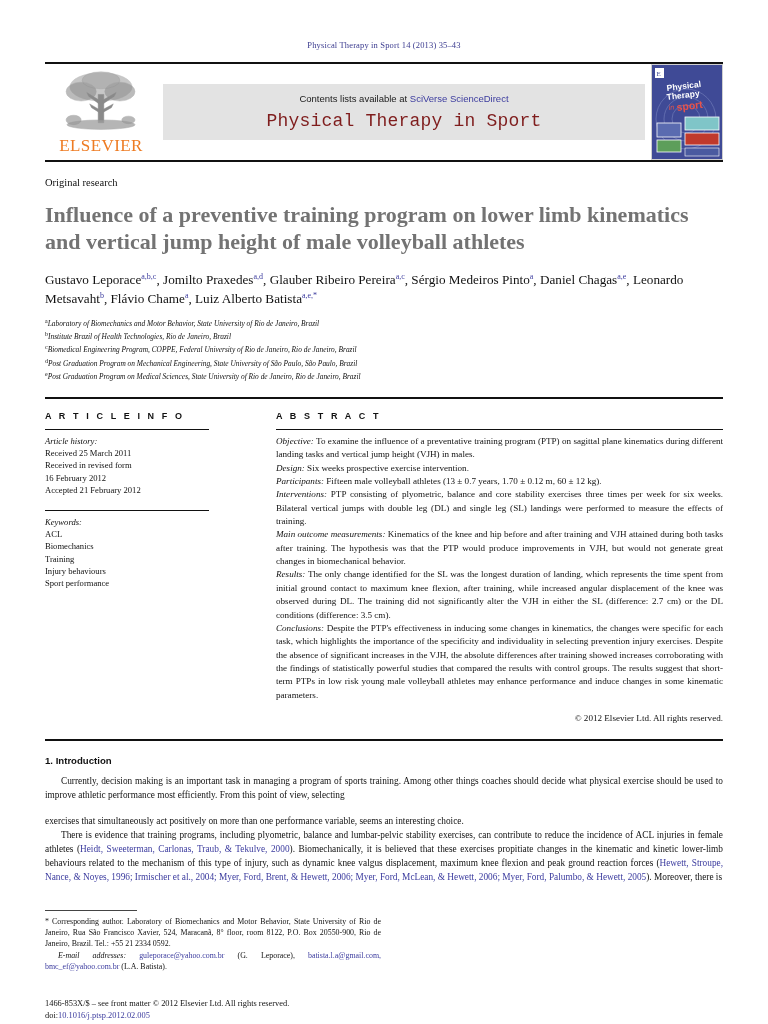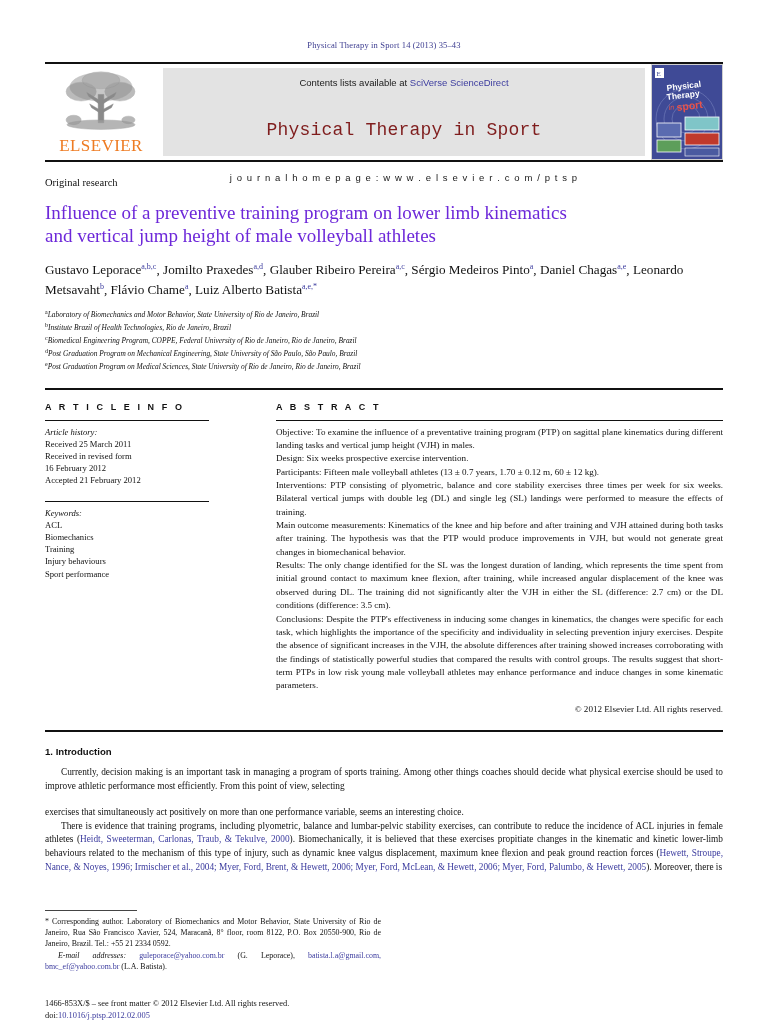--- a/index.html
+++ b/index.html
@@ -63,22 +63,21 @@
     margin-top: 1px;
   }
   .masthead-center {
     flex: 1 1 auto;
     background: #e3e3e3;
     display: flex;
     flex-direction: column;
     align-items: center;
     justify-content: space-between;
     padding: 9px 0 9px 0;
-    margin: 0 6px;
-    gap: 32px;
+    margin: 16px 6px;
   }
   .contents-line {
     font-family: "Liberation Sans", sans-serif;
     font-size: 9.5px;
     color: #1a1a1a;
   }
   .contents-line .sd-link { color: #3b3b9e; }
   .journal-title {
     font-family: Liberation Mono, monospace;
     font-size: 18px;
@@ -107,25 +106,25 @@
     margin: 0 45px;
   }
   .kicker {
     font-family: "Liberation Serif", serif;
     font-size: 10.5px;
     margin-top: 15px;
     color: #111;
   }
   .paper-title {
     font-family: "Liberation Serif", serif;
-    font-size: 19px;
+    font-size: 22px;
     line-height: 1.23;
     margin-top: 13px;
-    font-weight: 400;
-    color: #6d28d9;
+    font-weight: 700;
+    color: #737373;
   }
   .authors {
     font-family: "Liberation Serif", serif;
     font-size: 13.2px;
     line-height: 1.45;
     margin-top: 12px;
     color: #111;
   }
   .authors sup { font-size: 8px; color: #3b3b9e; vertical-align: super; }
   .affils {
@@ -175,21 +174,21 @@
     color: #111;
   }
   .info-block .lbl { font-style: italic; }
   .abstract-body {
     font-size: 9.1px;
     line-height: 1.47;
     text-align: justify;
     color: #111;
   }
   .abstract-body p { margin: 0; }
-  .abstract-body .lead { }
+  .abstract-body .lead { font-style: italic; }
   .copyright {
     text-align: right;
     font-size: 9.1px;
     margin-top: 11px;
     color: #111;
   }
 
   
   .rule-thin-bottom {
     border-top: 2.2px solid #111;
@@ -281,21 +280,20 @@
           <ellipse cx="14" cy="55" rx="8" ry="5" fill="#9a9a9a" opacity="0.7"></ellipse>
           <ellipse cx="72" cy="55" rx="7" ry="4" fill="#9a9a9a" opacity="0.7"></ellipse>
         </g>
       </svg>
       <div class="elsevier-word">ELSEVIER</div>
     </div>
 
     <div class="masthead-center">
       <div class="contents-line"><span>Contents lists available at </span><span class="sd-link">SciVerse ScienceDirect</span></div>
       <div class="journal-title">Physical Therapy in Sport</div>
-      <div class="homepage-line">j o u r n a l   h o m e p a g e :   w w w . e l s e v i e r . c o m / p t s p</div>
     </div>
 
     <div class="cover-thumb">
       <svg width="72" height="96" viewBox="0 0 72 96">
         <rect x="0" y="0" width="72" height="96" fill="#3f4a96"></rect>
         <rect x="3" y="3" width="9" height="10" fill="#ffffff"></rect>
         <text x="4.5" y="11" font-family="Liberation Serif, serif" font-size="7" fill="#3f4a96">E</text>
         <circle cx="34" cy="54" r="30" fill="none" stroke="#6f7ab8" stroke-width="0.7"></circle>
         <circle cx="34" cy="54" r="22" fill="none" stroke="#6f7ab8" stroke-width="0.7"></circle>
         <circle cx="34" cy="54" r="14" fill="none" stroke="#6f7ab8" stroke-width="0.7"></circle>

